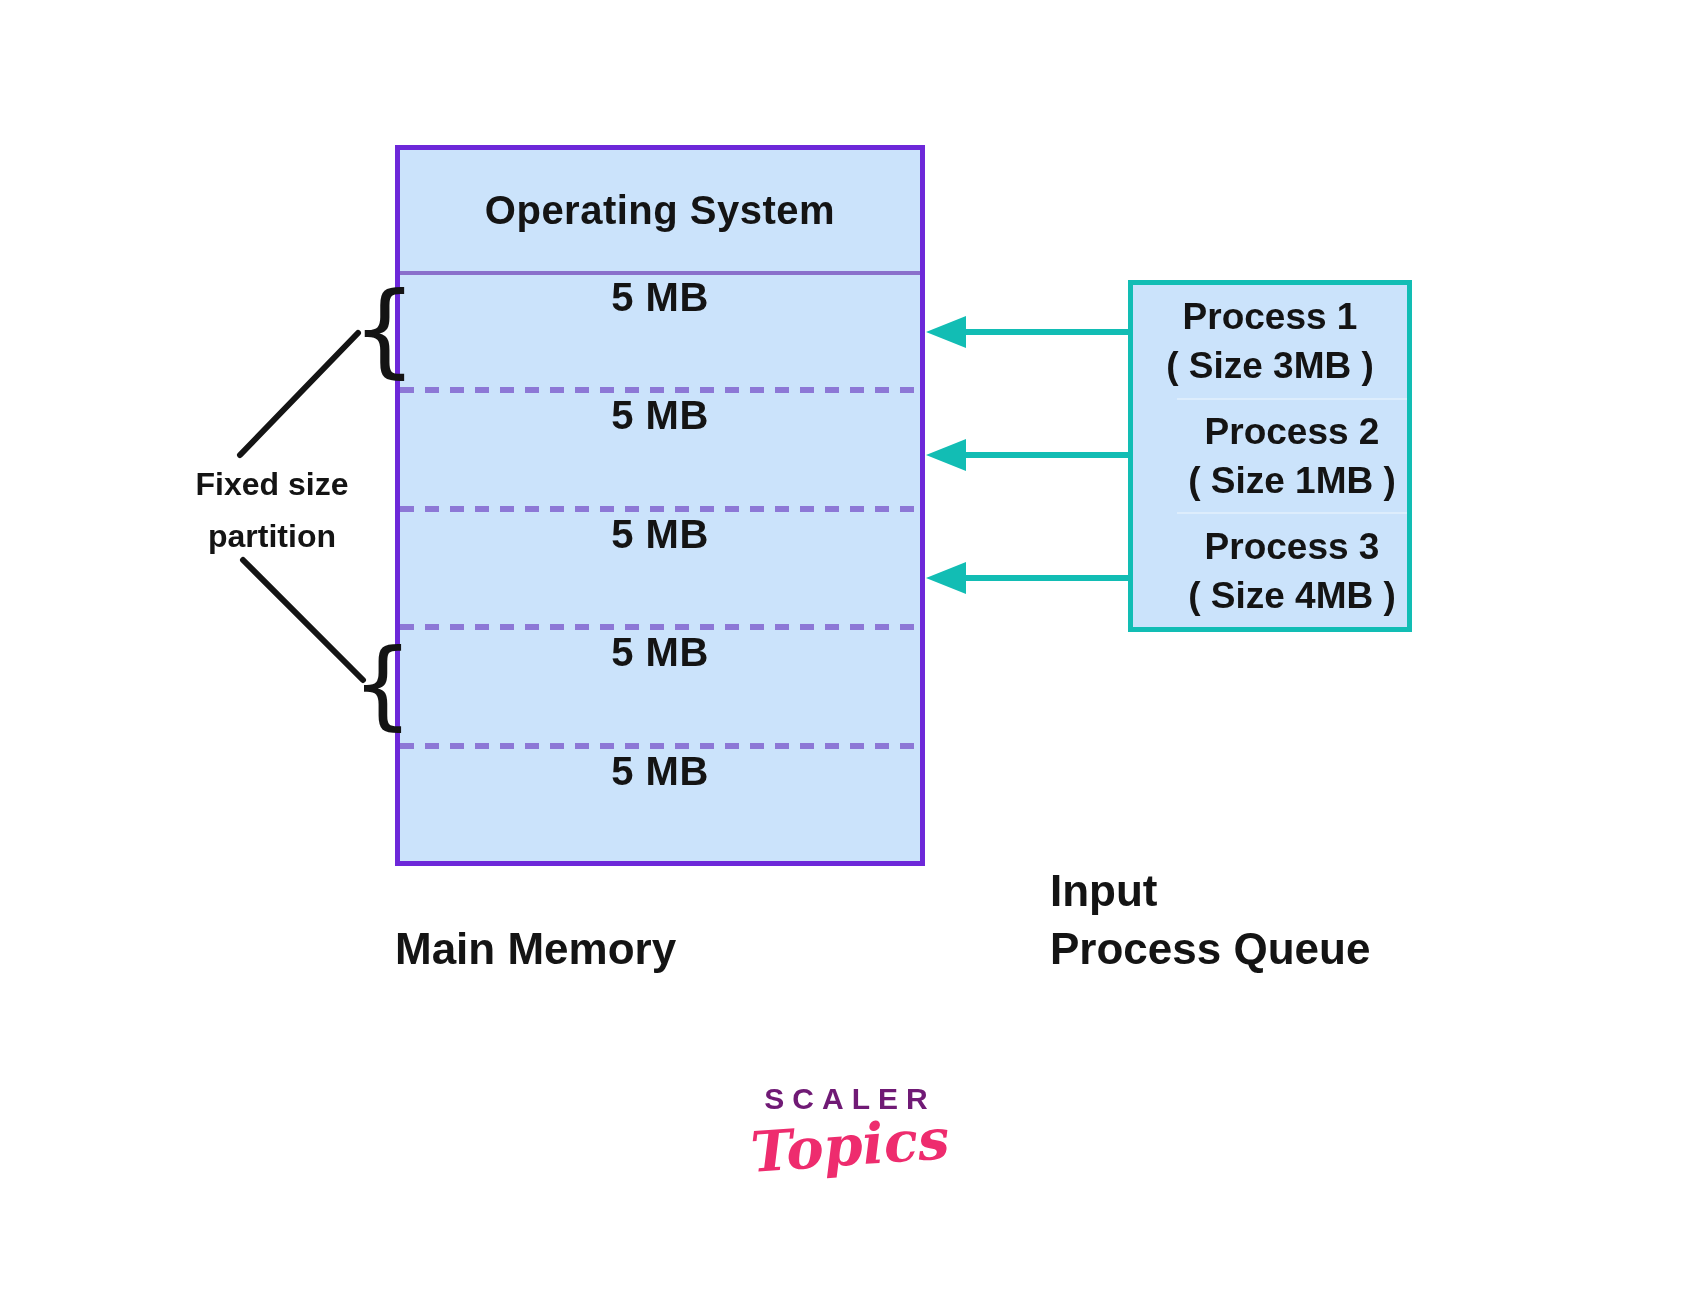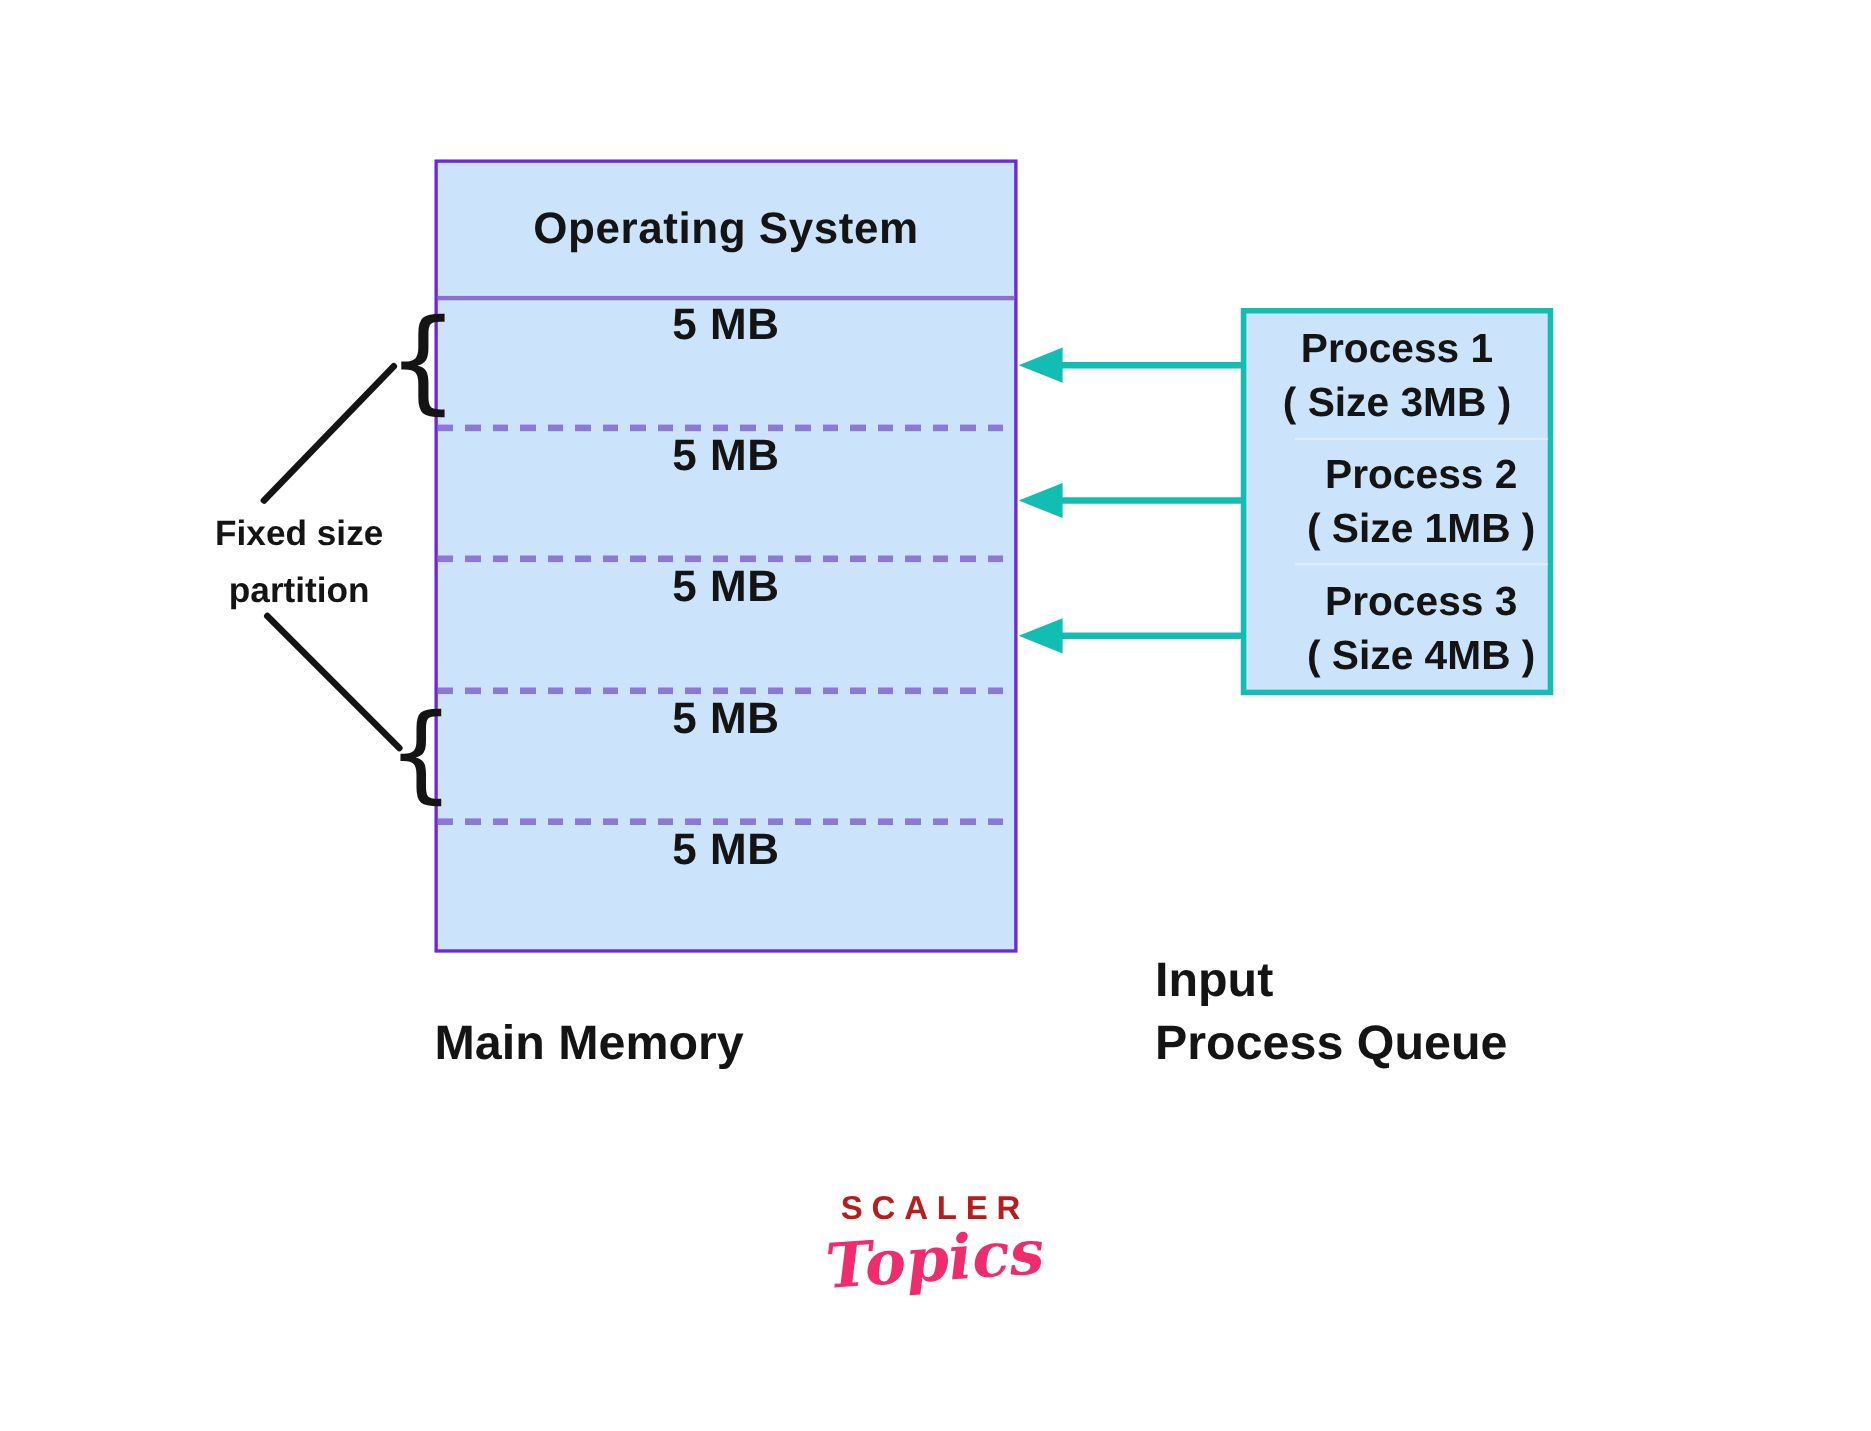--- a/index.html
+++ b/index.html
@@ -3,21 +3,21 @@
 <meta charset="utf-8">
 <style>
   html,body{margin:0;padding:0;background:#ffffff;}
   .canvas{
     position:relative;width:1701px;height:1301px;background:#ffffff;
     font-family:"Liberation Sans",sans-serif;color:#141414;overflow:hidden;
   }
   
   .memory-box{
     position:absolute;left:395px;top:145px;width:530px;height:721px;
-    box-sizing:border-box;background:#cbe3fb;border:3px solid #6d28d9;
+    box-sizing:border-box;background:#cbe3fb;border:5px solid #6d28d9;
     display:flex;flex-direction:column;
   }
   .os-section{
     flex:none;height:121px;border-bottom:4px solid #8a70cb;
     display:flex;align-items:center;justify-content:center;
   }
   .partition{
     flex:1;display:flex;align-items:flex-start;justify-content:center;
   }
   .cell-label{font-size:40px;font-weight:bold;letter-spacing:.5px;}
@@ -49,21 +49,21 @@
     position:absolute;width:44px;text-align:center;color:#141414;
     font-family:"DejaVu Sans",sans-serif;font-weight:400;
   }
   .brace-top{left:352px;top:276px;font-size:102px;line-height:106px;}
   .brace-bottom{left:352px;top:634px;font-size:96px;line-height:100px;}
   
   .overlay{position:absolute;left:0;top:0;pointer-events:none;}
   
   .logo{position:absolute;left:700px;top:1082px;width:300px;text-align:center;}
   .logo-scaler{
-    font-size:30px;font-weight:bold;letter-spacing:8px;color:#b91c1c;
+    font-size:30px;font-weight:bold;letter-spacing:8px;color:#701a75;
     font-family:"Liberation Sans",sans-serif;
   }
   .logo-topics{
     margin-top:-4px;font-size:56px;color:#ee2c6e;
     font-family:"DejaVu Serif",serif;font-style:italic;font-weight:600;
     transform:rotate(-4deg);
   }
 </style>
 </head>
 <body>

